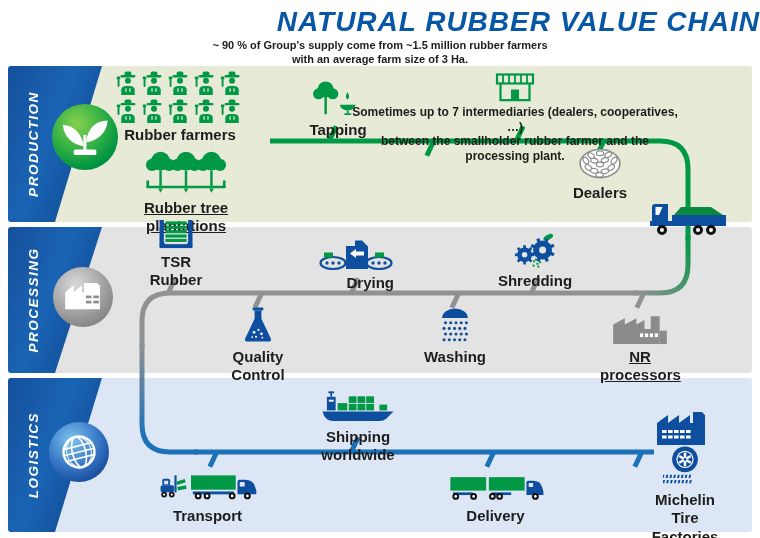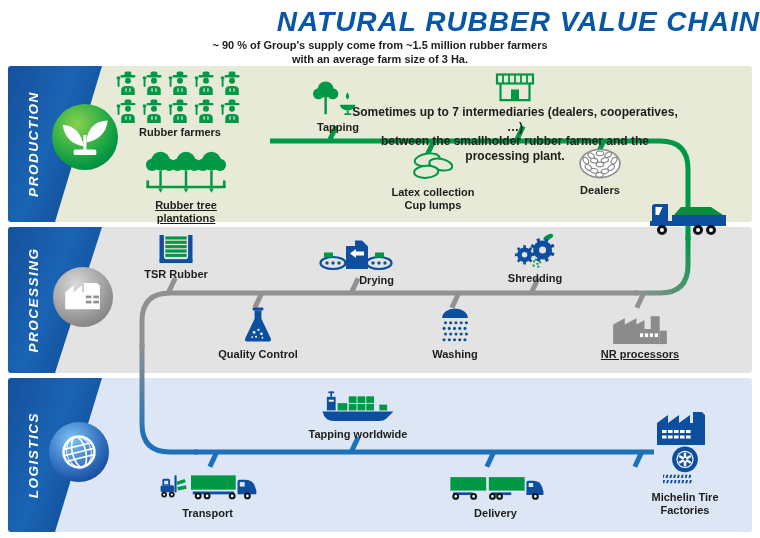--- a/index.html
+++ b/index.html
@@ -23,21 +23,21 @@
   .sphere svg{width:100%;height:100%;display:block;}
   #sphere-production{left:44px;top:38px;width:66px;height:66px;
     background:radial-gradient(circle at 38% 30%,#86d14e 0%,#2fae44 45%,#009442 72%,#007231 100%);}
   #sphere-processing{left:45px;top:40px;width:60px;height:60px;
     background:radial-gradient(circle at 38% 30%,#d9d9d9 0%,#a8a8a8 45%,#8a8a8a 72%,#6b6b6b 100%);}
   #sphere-logistics{left:41px;top:44px;width:60px;height:60px;
     background:radial-gradient(circle at 38% 30%,#7fc4ee 0%,#3d7cc9 45%,#1c55a5 72%,#123c82 100%);}
   .flow{position:absolute;left:0;top:0;pointer-events:none;}
   .icon-block{position:absolute;text-align:center;}
   .icon-block svg{display:block;margin:0 auto;}
-  .icon-label{font-size:11px;font-weight:bold;color:#1d1d1b;line-height:1.22;margin-top:3px;}
+  .icon-label{font-size:15px;font-weight:bold;color:#1d1d1b;line-height:1.22;margin-top:3px;}
 </style>
 </head>
 <body>
 
 <div class="stage">
 
   <div class="title">NATURAL RUBBER VALUE CHAIN</div>
   <div class="subtitle">
     <div>~ 90 % of Group's supply come from ~1.5 million rubber farmers</div>
     <div>with an average farm size of 3 Ha.</div>
@@ -211,33 +211,20 @@
         <path d="M6.5 11.5 V28.2 h29 V11.5"></path>
       </g>
       <rect x="17" y="17.5" width="8" height="10.5" fill="#009845"></rect>
     </svg>
     <div class="icon-label" style="font-size:12px;">
       <div><span>Sometimes up to </span><span style="font-weight:bold">7 intermediaries</span><span> (dealers, cooperatives, …)</span></div>
       <div>between the smallholder rubber farmer and the processing plant.</div>
     </div>
   </div>
 
-  <div class="icon-block" style="left:383px;top:150px;width:100px;">
-    <svg width="52" height="33" viewBox="0 0 52 34">
-      <g fill="#e7ead6" stroke="#009845" stroke-width="2">
-        <ellipse cx="20" cy="10" rx="13" ry="6.2" transform="rotate(-10 20 10)"></ellipse>
-        <ellipse cx="34" cy="15" rx="12" ry="5.8" transform="rotate(12 34 15)"></ellipse>
-        <ellipse cx="19" cy="22.5" rx="12.5" ry="6.2" transform="rotate(-4 19 22.5)"></ellipse>
-      </g>
-    </svg>
-    <div class="icon-label">
-      <div>Latex collection</div>
-      <div>Cup lumps</div>
-    </div>
-  </div>
 
   <div class="icon-block" style="left:560px;top:148px;width:80px;text-align:center;">
     <svg width="46" height="33" viewBox="0 0 46 34">
       <ellipse cx="23" cy="16" rx="20.5" ry="14.5" fill="#fff" stroke="#8b8b8b" stroke-width="1.6"></ellipse>
       <g fill="#fff" stroke="#8b8b8b" stroke-width="1.2">
         <ellipse cx="23" cy="5.5" rx="3.8" ry="2.4"></ellipse>
           <ellipse cx="14" cy="8" rx="3.8" ry="2.4" transform="rotate(35 14 8)"></ellipse>
         <ellipse cx="31.5" cy="7" rx="3.8" ry="2.4" transform="rotate(-30 31.5 7)"></ellipse>
           <ellipse cx="8.5" cy="13" rx="3.8" ry="2.4" transform="rotate(60 8.5 13)"></ellipse>
         <ellipse cx="37.5" cy="13" rx="3.8" ry="2.4" transform="rotate(-55 37.5 13)"></ellipse>
@@ -265,21 +252,21 @@
         <circle cx="14" cy="40" r="5" fill="#111"></circle>
           <circle cx="14" cy="40" r="2" fill="#fff"></circle>
         <circle cx="50" cy="40" r="5" fill="#111"></circle>
           <circle cx="50" cy="40" r="2" fill="#fff"></circle>
         <circle cx="63" cy="40" r="5" fill="#111"></circle>
           <circle cx="63" cy="40" r="2" fill="#fff"></circle>
       </g>
     </svg>
   </div>
 
-  <div class="icon-block" style="left:136px;top:233px;width:80px;">
+  <div class="icon-block" style="left:136px;top:218px;width:80px;">
     <svg width="40" height="32" viewBox="0 0 40 33">
       <polygon points="3,2 7.5,2 7.5,25 10,28.5 3,28.5" fill="#0d4f9e"></polygon>
       <polygon points="37,2 32.5,2 32.5,25 30,28.5 37,28.5" fill="#0d4f9e"></polygon>
       <rect x="3" y="27" width="34" height="4" fill="#0d4f9e"></rect>
       <g fill="#009845">
         <rect x="9" y="3.5" width="22" height="3.2"></rect>
           <rect x="9" y="8" width="22" height="3.2"></rect>
         <rect x="9" y="12.5" width="22" height="3.2"></rect>
           <rect x="9" y="17" width="22" height="3.2"></rect>
         <rect x="9" y="21.5" width="22" height="3.2"></rect>
@@ -418,21 +405,21 @@
         <rect x="29.5" y="6.5" width="8" height="6.8"></rect>
           <rect x="38.5" y="6.5" width="8" height="6.8"></rect>
           <rect x="47.5" y="6.5" width="8" height="6.8"></rect>
         <rect x="29.5" y="14.2" width="8" height="6.8"></rect>
           <rect x="38.5" y="14.2" width="8" height="6.8"></rect>
           <rect x="47.5" y="14.2" width="8" height="6.8"></rect>
         <rect x="61" y="15" width="8" height="6"></rect>
       </g>
       <path d="M2.5 22 h73 l-7.5 7.5 q-2.5 2.5 -7 2.5 h-47 q-9 0 -11.5 -10 z" fill="#0d4f9e"></path>
     </svg>
-    <div class="icon-label">Tapping worldwide</div>
+    <div class="icon-label">Shipping worldwide</div>
   </div>
 
   <div class="icon-block" style="left:645px;top:404px;width:80px;">
     <svg width="62" height="42" viewBox="0 0 62 42">
       <path fill="#0d4f9e" d="M3 41 V19 L14 11 V19 L25 11 V19 L36 11 V19 h3 V8 h9 l3 3 V41 z"></path>
       <g fill="#fff">
         <rect x="8" y="26" width="4.6" height="3"></rect>
           <rect x="14" y="26" width="4.6" height="3"></rect>
           <rect x="20" y="26" width="4.6" height="3"></rect>
           <rect x="26" y="26" width="4.6" height="3"></rect>

